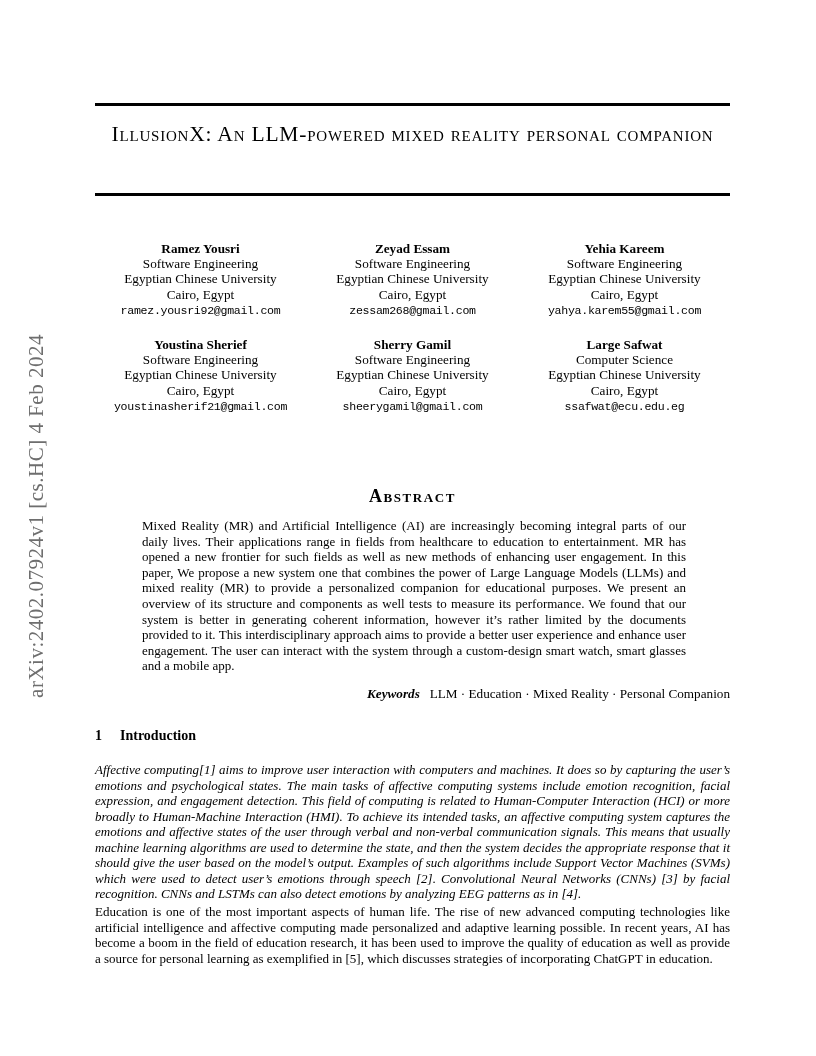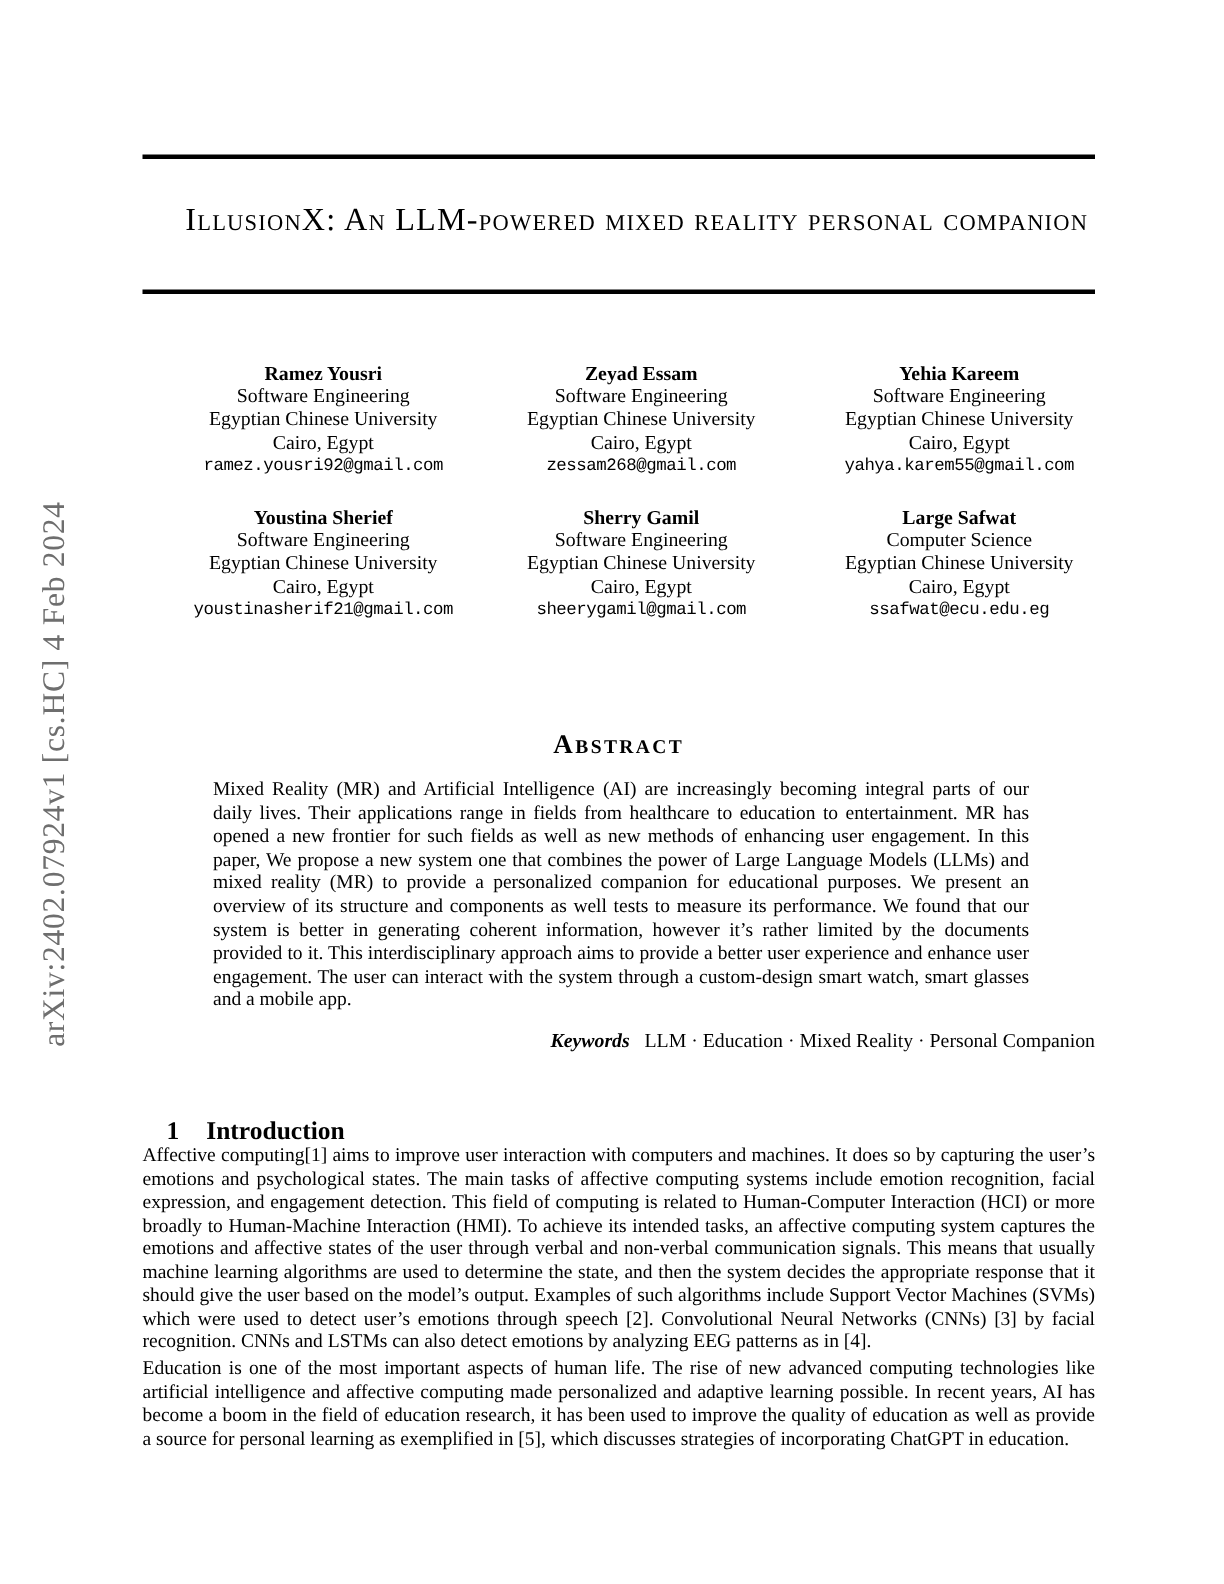--- a/index.html
+++ b/index.html
@@ -35,31 +35,31 @@
     width: 635px;
     background: #000;
   }
   .rule-top { top: 103px; height: 2.5px; }
   .rule-bottom { top: 193px; height: 2.5px; }
   .title {
     position: absolute;
     top: 119px;
     left: 95px;
     width: 635px;
-    margin: 12px;
+    margin: 0;
     text-align: center;
     font-weight: normal;
     font-variant: small-caps;
     font-size: 21.5px;
     line-height: 30px;
     letter-spacing: 0.8px;
   }
   .authors-row {
     position: absolute;
-    left: 110px;
+    left: 95px;
     width: 635px;
     display: flex;
     justify-content: space-between;
   }
   .authors-row-1 { top: 241px; }
   .authors-row-2 { top: 337px; }
   .author {
     width: 211px;
     text-align: center;
     font-size: 13.2px;
@@ -111,34 +111,34 @@
   }
   .keywords .kw-label {
     font-weight: bold;
     font-style: italic;
   }
   .section-heading {
     position: absolute;
     top: 728px;
     left: 95px;
     width: 635px;
-    margin: 16px;
-    font-size: 17px;
+    margin: 0;
+    font-size: 14px;
     font-weight: bold;
   }
   .section-heading .sec-num { margin-right: 18px; }
   .body-paragraph {
     position: absolute;
     left: 95px;
     width: 635px;
     font-size: 13px;
     line-height: 15.5px;
     text-align: justify;
   }
-  .para-1 { top: 762px; }
+  .para-1 { top: 762px; font-style: italic; }
   .para-2 { top: 904px; }
 </style>
 </head>
 <body>
 
 <div class="page">
 
   <div class="arxiv-sidebar">arXiv:2402.07924v1  [cs.HC]  4 Feb 2024</div>
 
   <div class="rule rule-top"></div>

